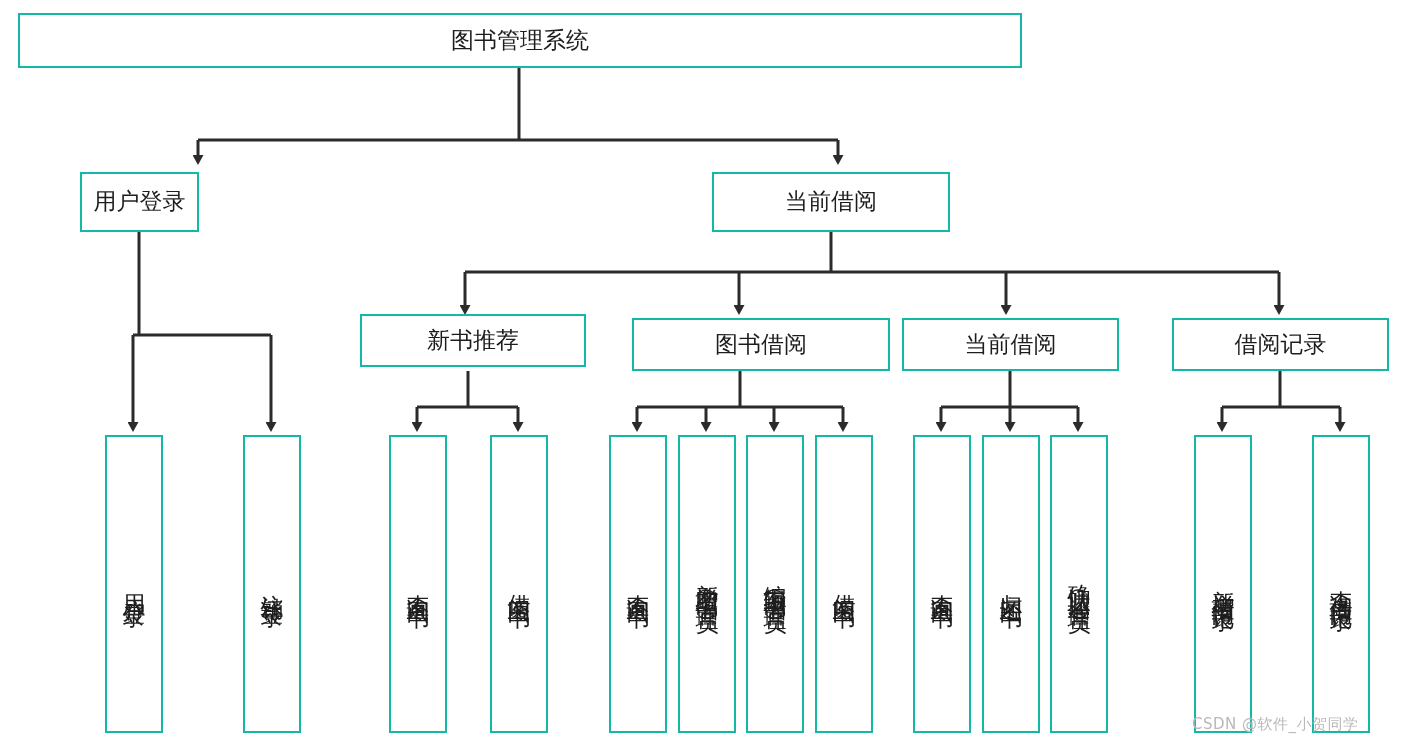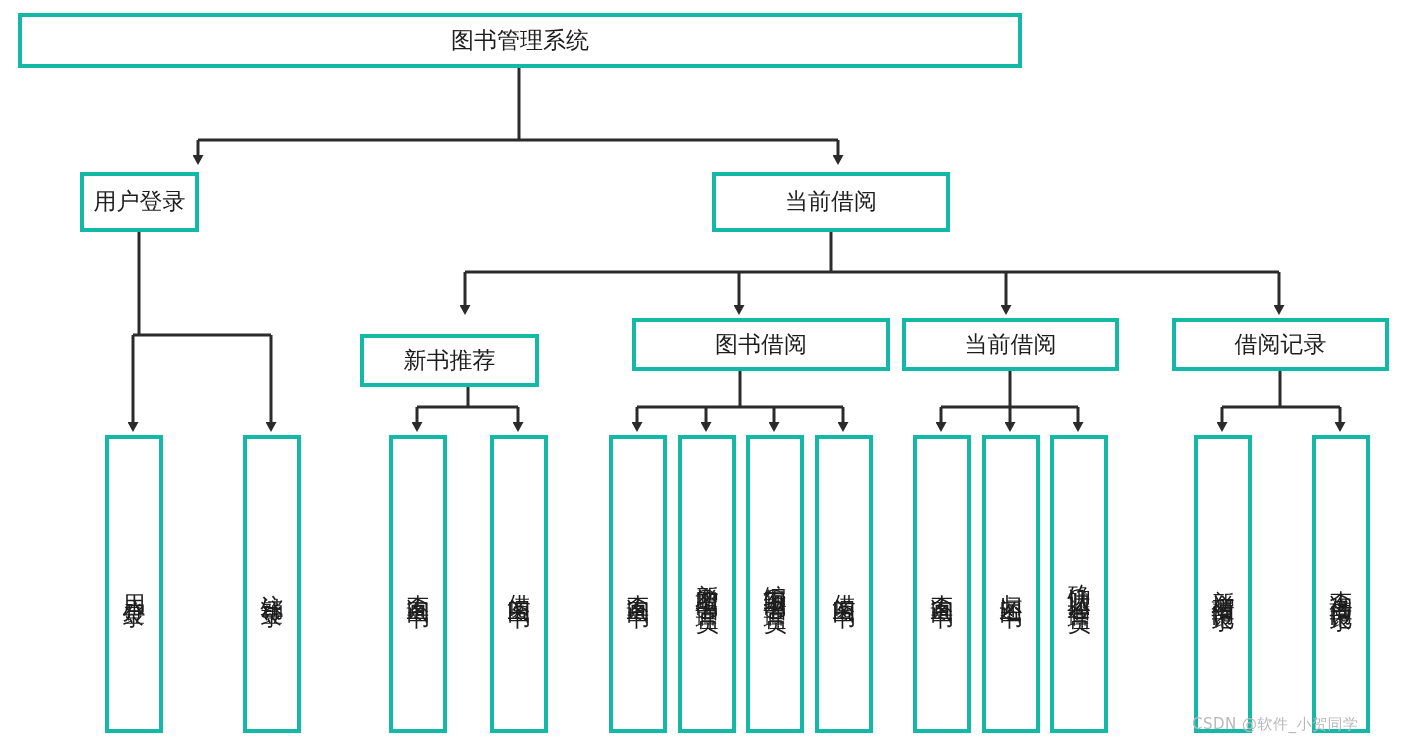--- a/index.html
+++ b/index.html
@@ -21,21 +21,21 @@
     position: absolute;
     left: 0;
     top: 0;
     width: 1405px;
     height: 747px;
   }
   .node {
     position: absolute;
     box-sizing: border-box;
     background: #ffffff;
-    border: 4px solid #14b8a6;
+    border: 2px solid #14b8a6;
     display: flex;
     align-items: center;
     justify-content: center;
     z-index: 3;
   }
   .node .label {
     color: #1d1d1d;
     line-height: 1.12;
     text-align: center;
     white-space: nowrap;
@@ -127,21 +127,21 @@
   </div>
 
   <div class="node horizontal" style="left:80px; top:172px; width:119px; height:60px;">
     <span class="label">用户登录</span>
   </div>
 
   <div class="node horizontal" style="left:712px; top:172px; width:238px; height:60px;">
     <span class="label">当前借阅</span>
   </div>
 
-  <div class="node horizontal" style="left:360px; top:334px; width:179px; height:53px;">
+  <div class="node horizontal" style="left:360px; top:314px; width:226px; height:53px;">
     <span class="label">新书推荐</span>
   </div>
 
   <div class="node horizontal" style="left:632px; top:318px; width:258px; height:53px;">
     <span class="label">图书借阅</span>
   </div>
 
   <div class="node horizontal" style="left:902px; top:318px; width:217px; height:53px;">
     <span class="label">当前借阅</span>
   </div>

